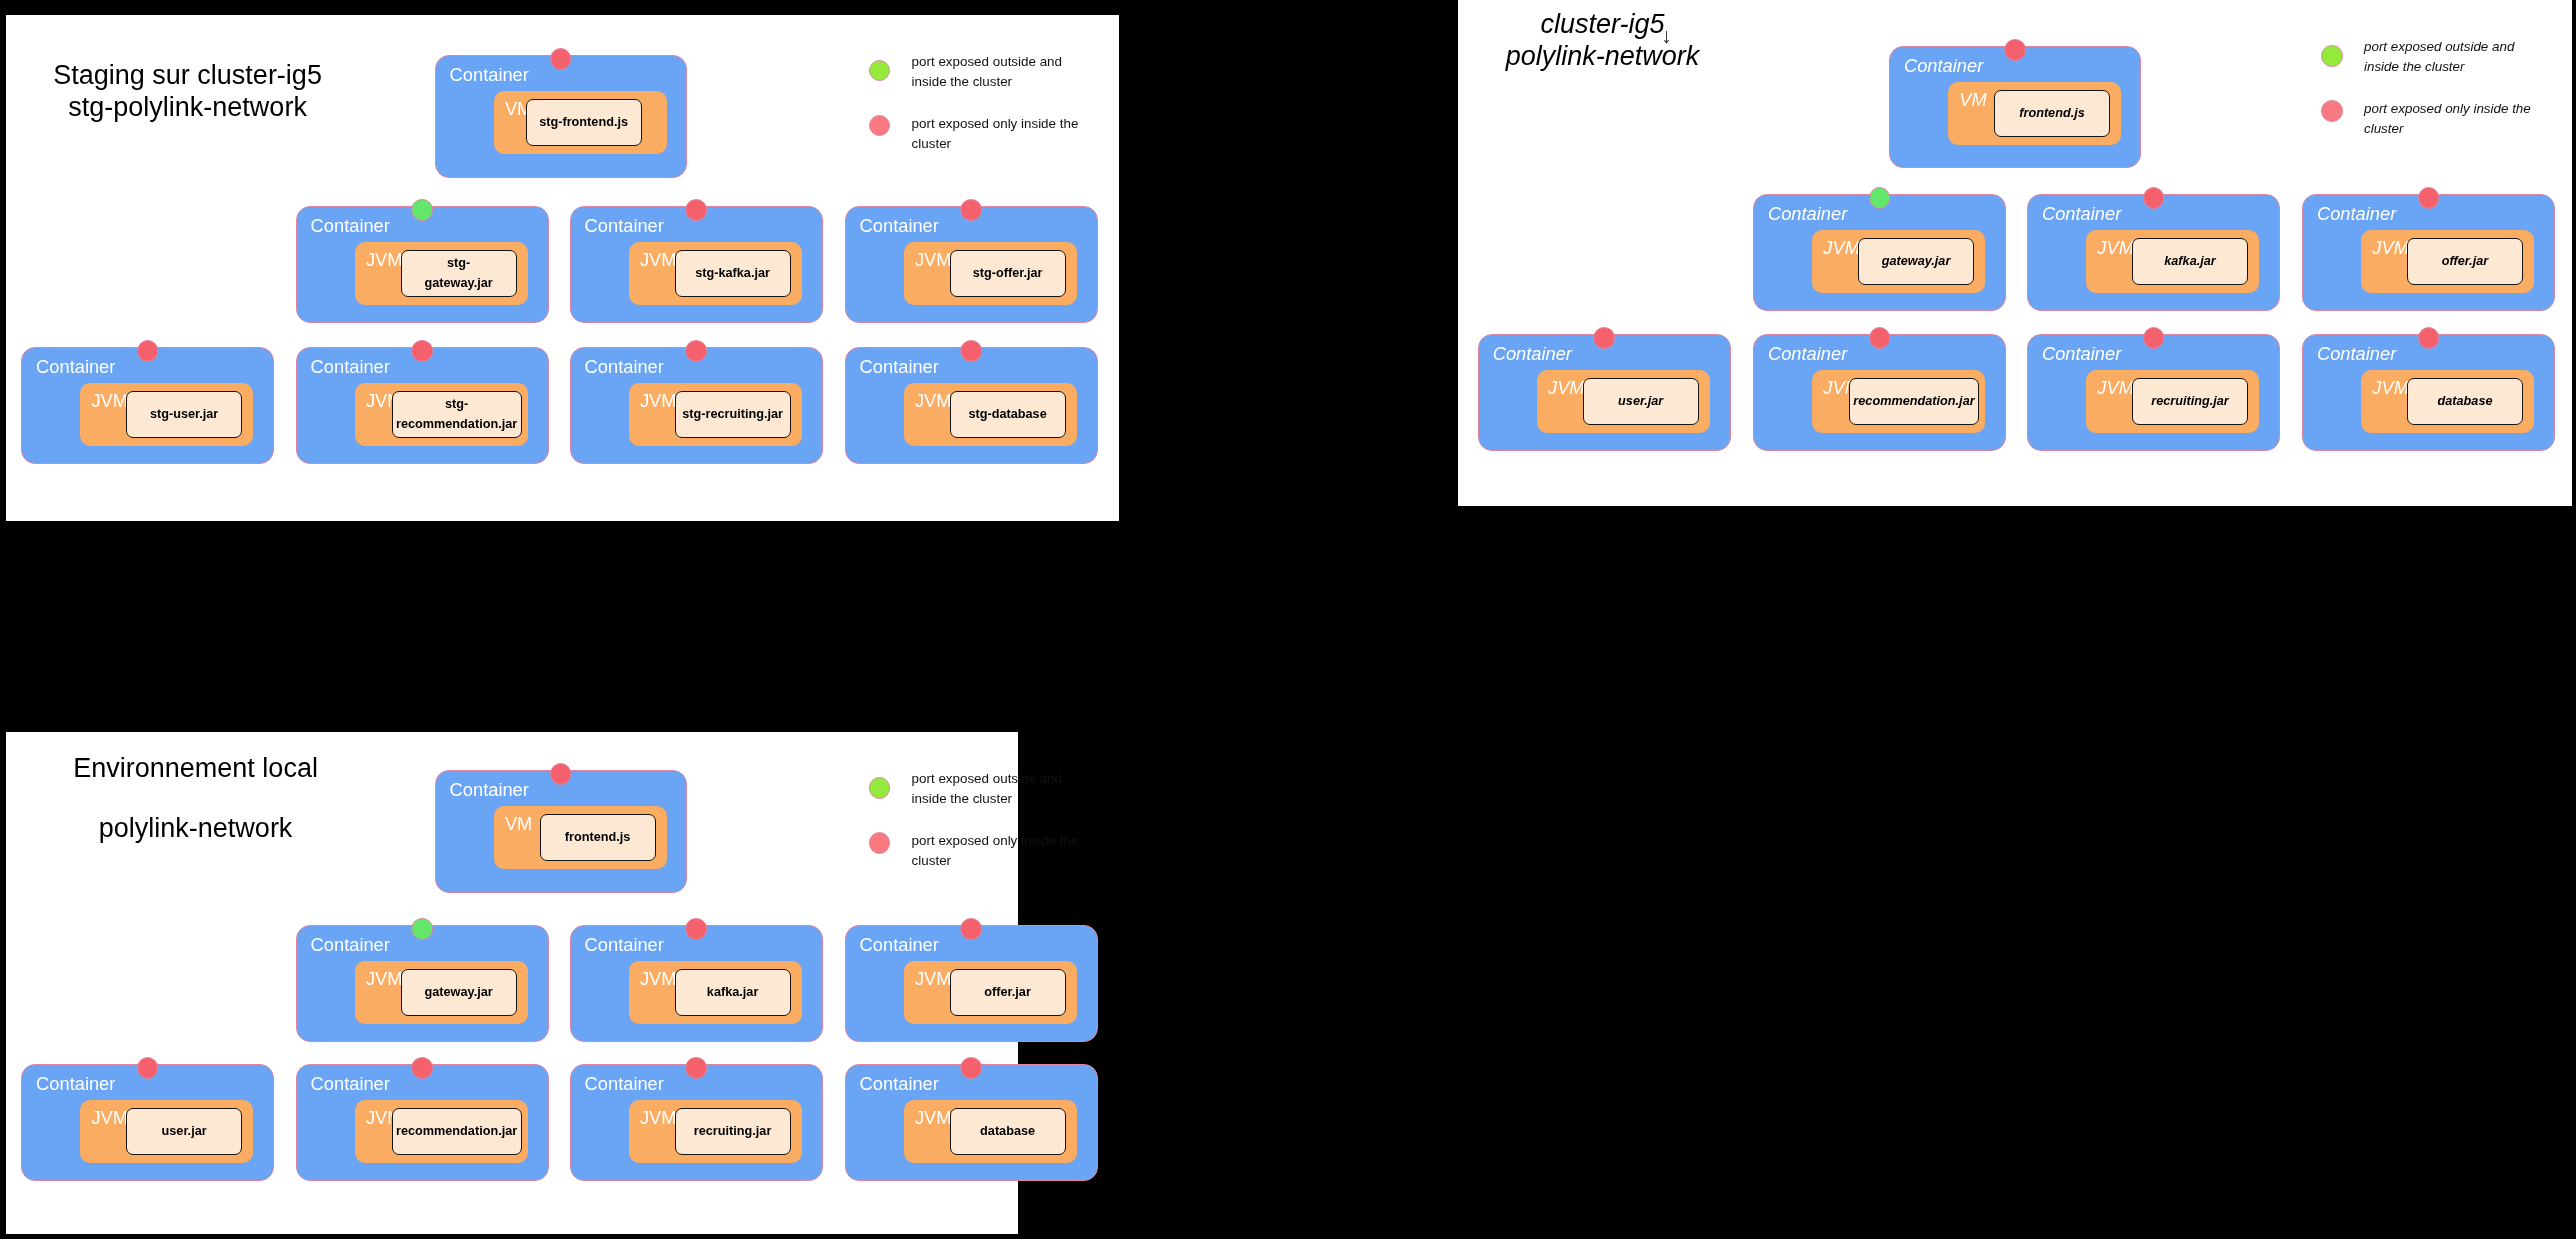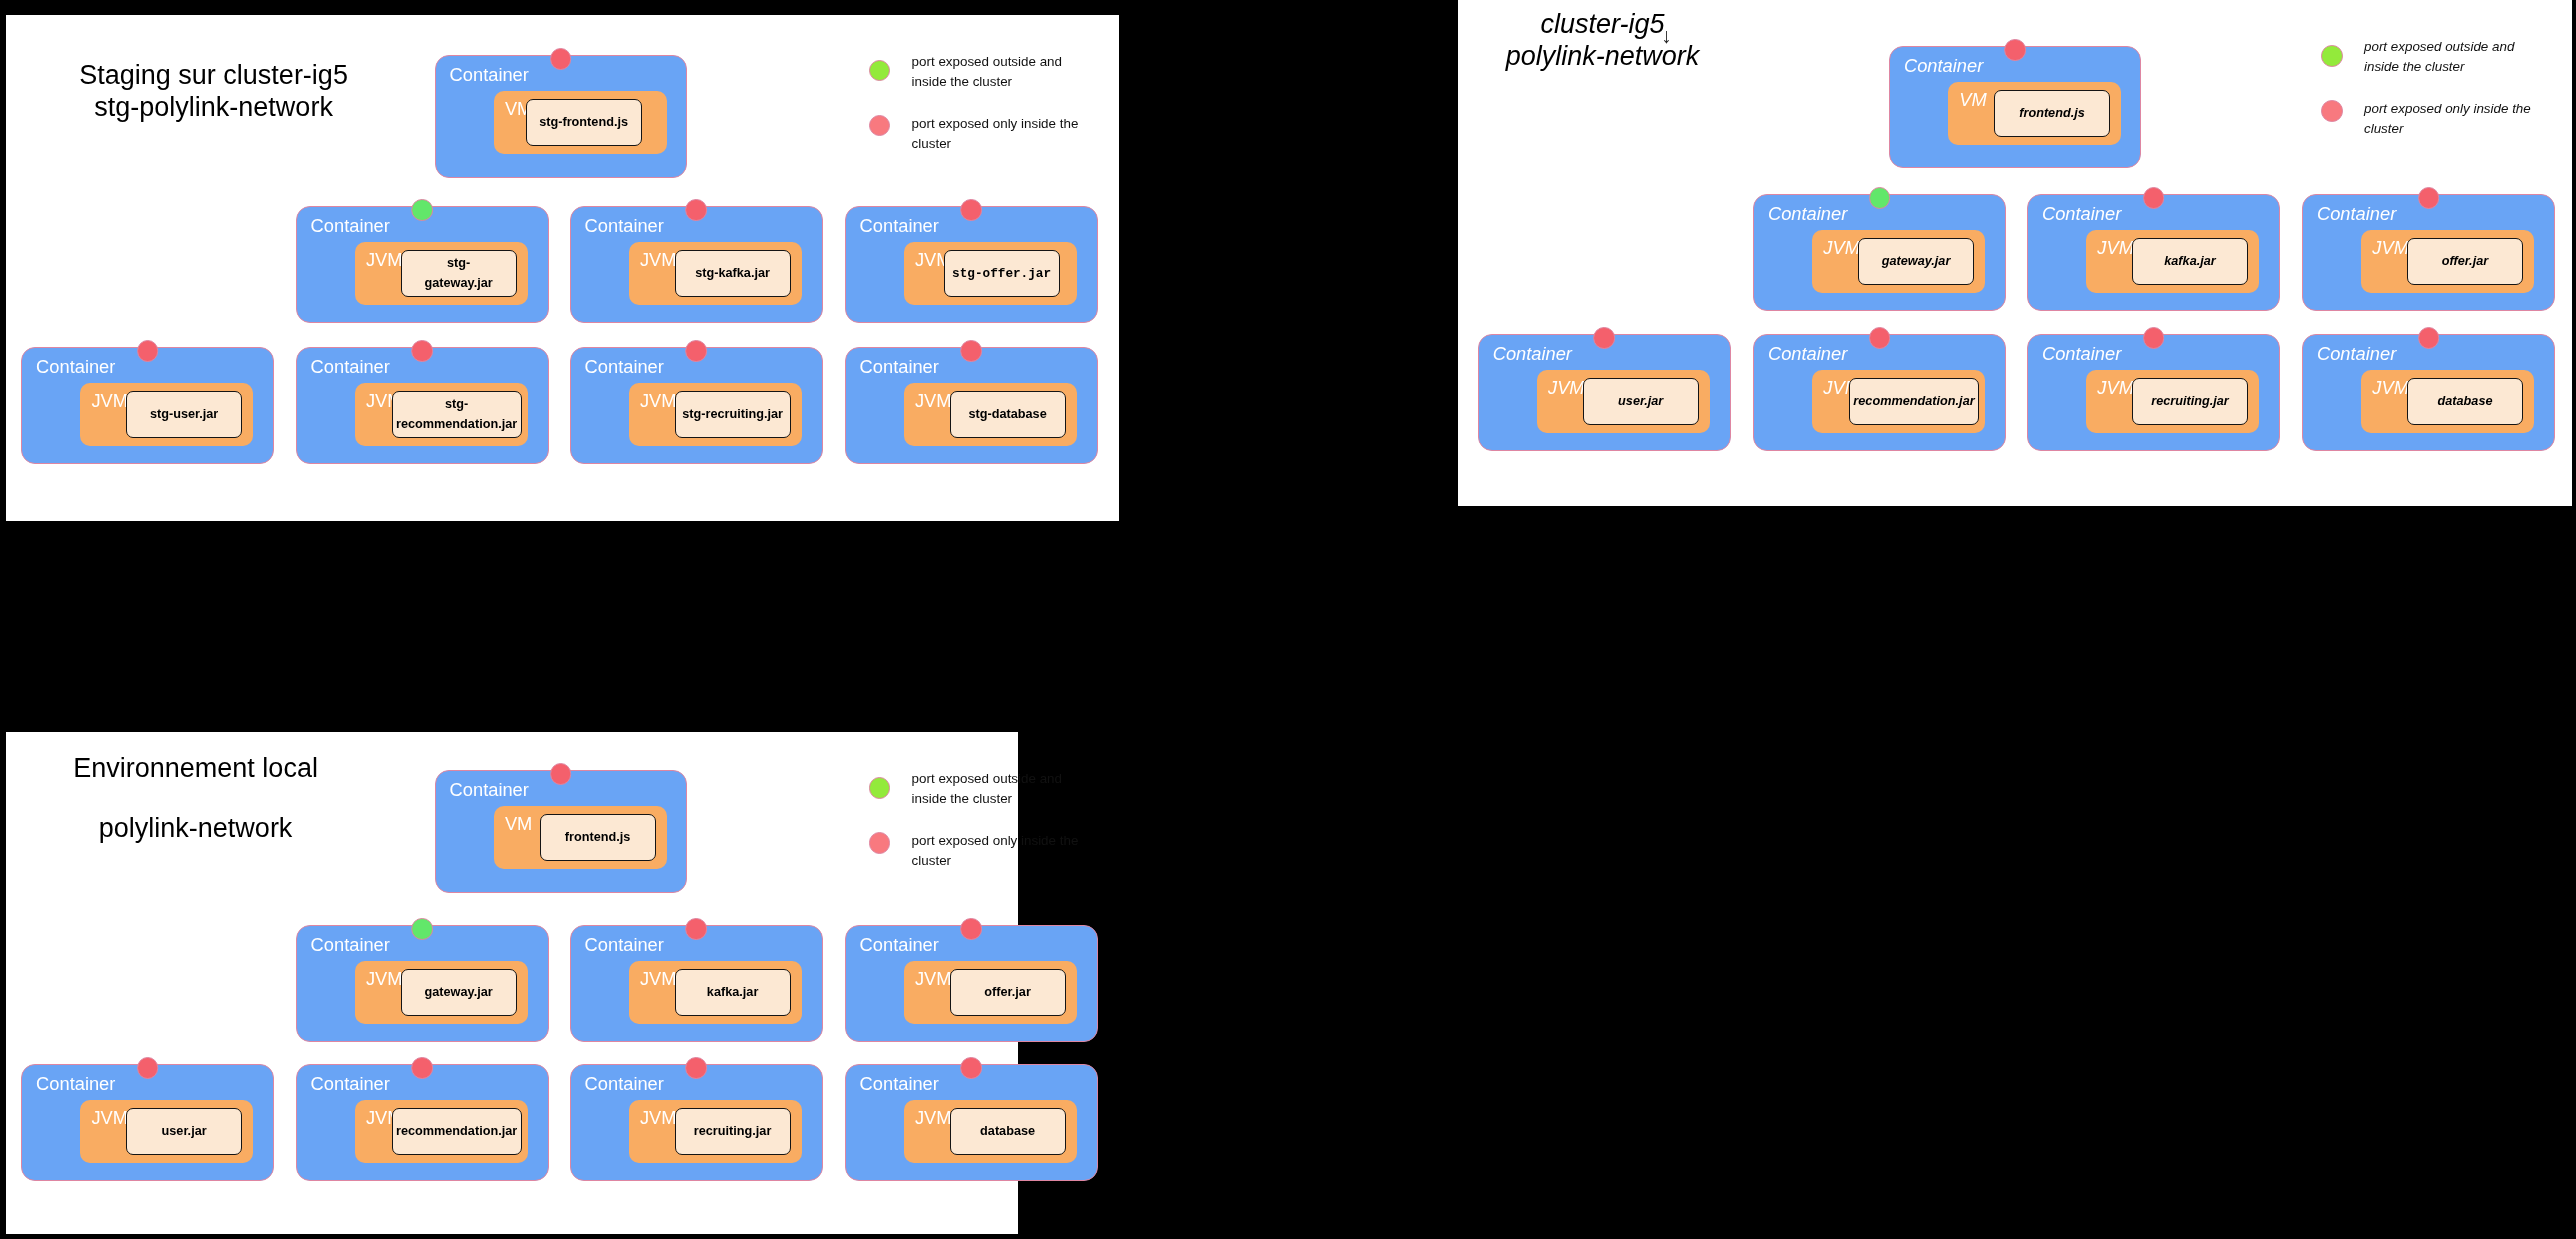--- a/index.html
+++ b/index.html
@@ -27,21 +27,21 @@
   .app-box{position:absolute;top:8.4px;height:45px;background:var(--app_peach,#fce8d3);
            border:1.4px solid #141414;border-radius:7px;
            display:flex;flex-direction:column;align-items:center;justify-content:center;}
   .app-line{font-size:12.7px;font-weight:700;line-height:19.7px;color:#000;white-space:nowrap;}
 </style>
 </head>
 <body>
 
 <div id="root">
     <div class="panel" style="left: 5.6px; top: 14.8px; width: 1113px; height: 506px;">
-      <div class="panel-title" style="left: 32px; top: 44px; width: 352px;">
+      <div class="panel-title" style="left: 6px; top: 44px; width: 352px;">
         <div class="title-line">Staging sur cluster-ig5</div>
         <div class="title-line">stg-polylink-network</div>
       </div>
       <div class="legend">
         <div class="legend-dot green" style="left: 863px; top: 45px;"></div>
         <div class="legend-text" style="left: 906px; top: 37px; width: 204px;">
           <div class="legend-line">port exposed outside and</div>
           <div class="legend-line">inside the cluster</div>
         </div>
         <div class="legend-dot red" style="left: 863px; top: 100px;"></div>
@@ -79,21 +79,21 @@
           <div class="app-box" style="left: 46px; width: 114px;">
             <div class="app-line">stg-kafka.jar</div>
           </div>
         </div>
       </div>
       <div class="card" style="left: 839px; top: 191px; width: 251px; height: 115px;">
         <div class="dot red"></div>
         <div class="card-label">Container</div>
         <div class="vm-box">
           <div class="vm-label">JVM</div>
-          <div class="app-box" style="left: 40px; width: 114px; font-family: Liberation Mono, monospace;">
+          <div class="app-box" style="left: 46px; width: 114px;">
             <div class="app-line">stg-offer.jar</div>
           </div>
         </div>
       </div>
       <div class="card" style="left: 15.5px; top: 332px; width: 251px; height: 115px;">
         <div class="dot red"></div>
         <div class="card-label">Container</div>
         <div class="vm-box">
           <div class="vm-label">JVM</div>
           <div class="app-box" style="left: 46px; width: 114px;">

